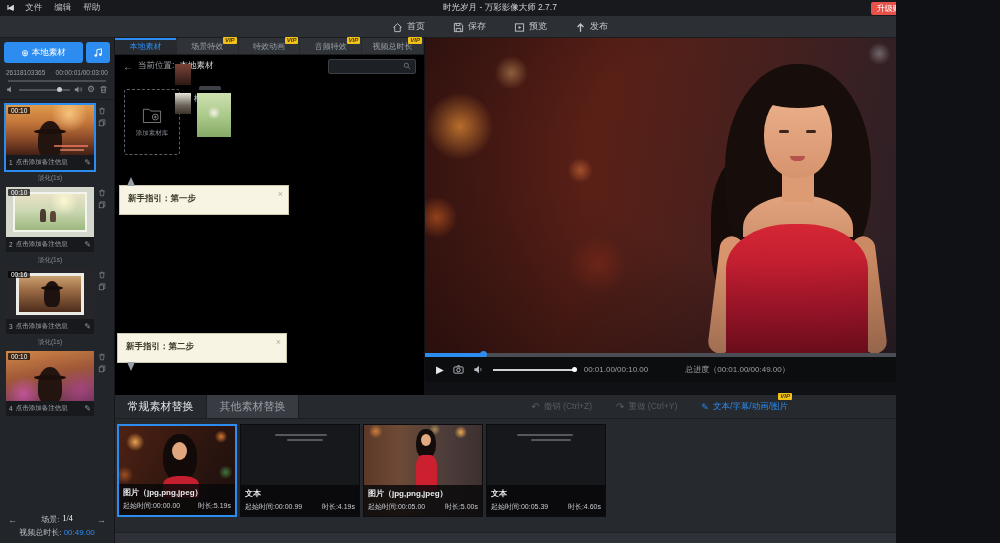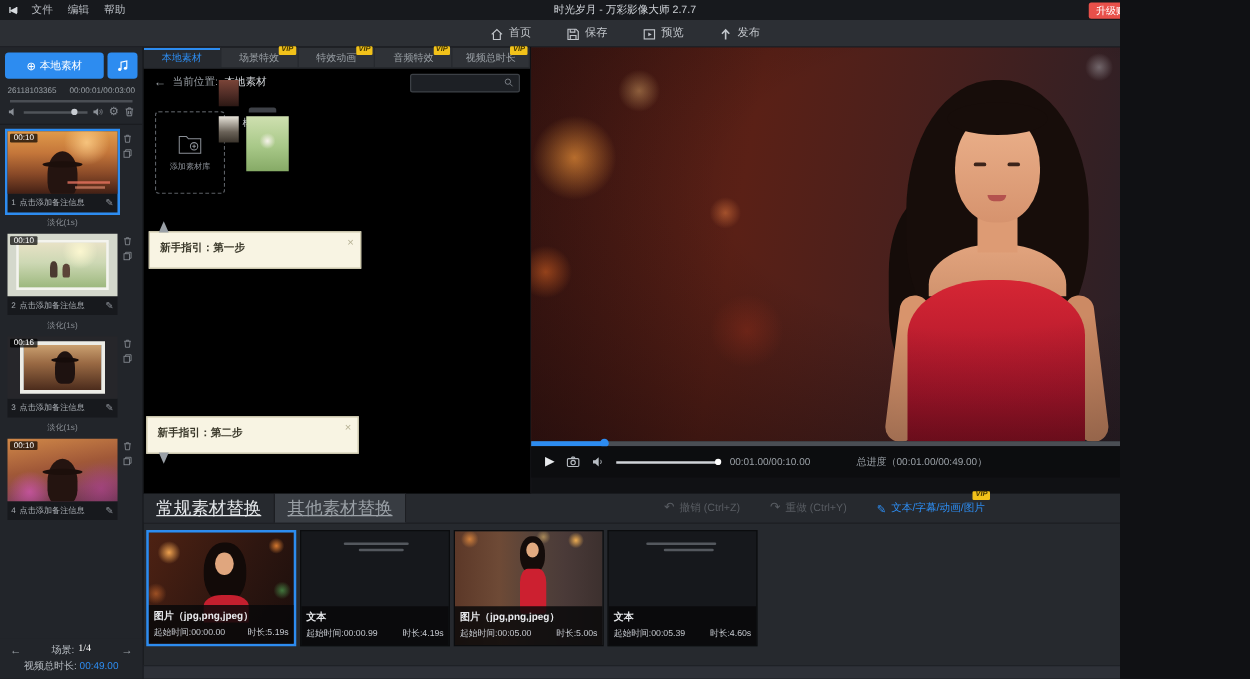--- a/index.html
+++ b/index.html
@@ -185,21 +185,21 @@
   .pvol-slider { width:82px; height:2px; background:#cfd3d8; position:relative; }
   .pvol-slider .knob { position:absolute; right:-2px; top:-2px; width:5px; height:5px; border-radius:50%; background:#fff; }
   .ptime { font-size:8px; color:#9aa0a6; white-space:nowrap; }
   .ptotal { font-size:8px; color:#9aa0a6; margin-left:28px; white-space:nowrap; }
   .fs-btn { margin-left:auto; color:#c2c6cb; }
 
   
   .bottom-panel { position:absolute; left:115px; top:395px; width:885px; height:148px; background:#26292e; }
   .bp-tabs { position:relative; height:24px; display:flex; border-bottom:1px solid #1c1e22; }
   .bp-tab { min-width:92px; padding:0 10px; display:flex; align-items:center; justify-content:center;
-    font-size:14px; color:#9aa0a6; background:#383c42; border-right:1px solid #1c1e22; cursor:pointer;text-decoration:underline; }
+    font-size:11px; color:#9aa0a6; background:#383c42; border-right:1px solid #1c1e22; cursor:pointer; }
   .bp-tab.active { background:#26292e; color:#e4e7ea; }
   .bp-right { position:absolute; right:212px; top:0; height:24px; display:flex; align-items:center; gap:24px; font-size:8.5px; }
   .hist-btn { color:#585c62; display:flex; align-items:center; gap:4px; }
   .hist-btn .hicon { font-size:10px; line-height:1; }
   .edit-link { position:relative; color:#2d8cf0; display:flex; align-items:center; gap:4px; }
   .edit-link .pen { font-size:9px; }
   .edit-link .vip-badge { top:-8px; right:-4px; }
 
   .slots { display:flex; gap:3px; padding:5px 0 0 2px; }
   .slot { position:relative; width:120px; height:93px; background:#16181c; border:1px solid #0b0c0e; overflow:hidden; }

